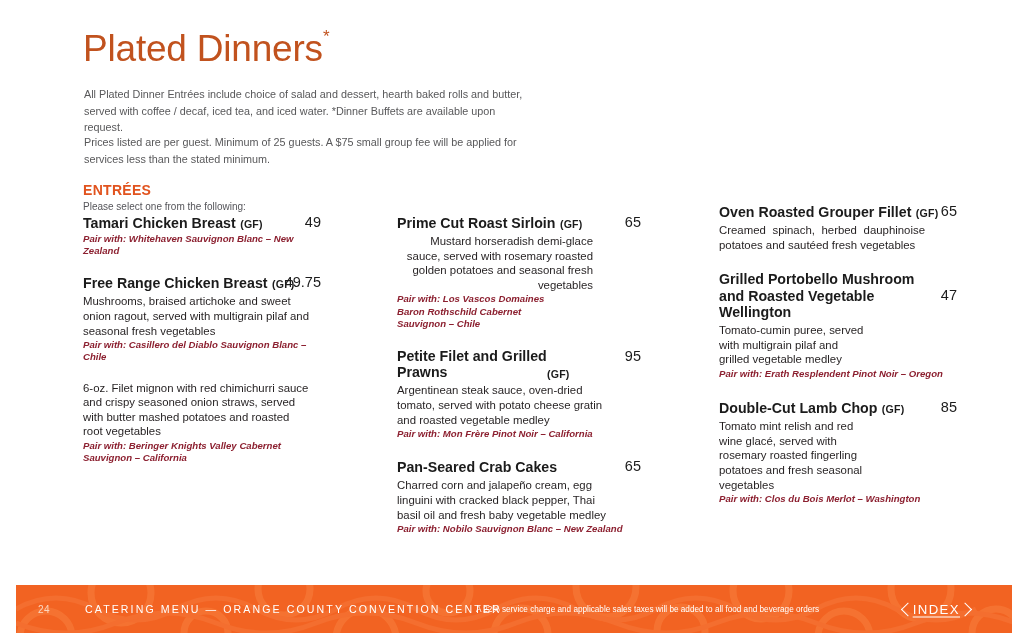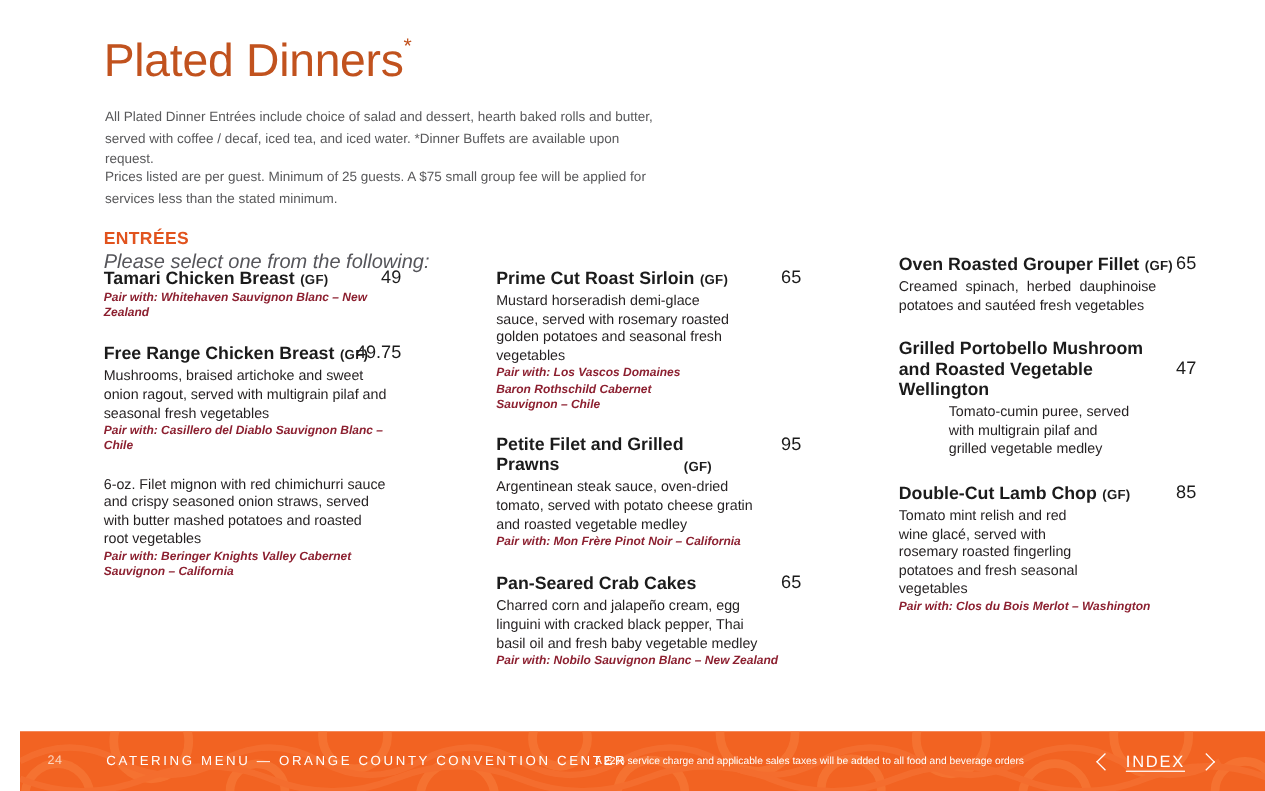--- a/index.html
+++ b/index.html
@@ -69,22 +69,21 @@
     top: 182px;
     font-size: 14px;
     font-weight: 700;
     letter-spacing: 0.3px;
     color: #E1531E;
   }
   .section-sub {
     position: absolute;
     left: 67px;
     top: 201px;
-    font-size: 16px;
-    font-style: italic;
+    font-size: 10px;
     color: #55555a;
   }
 
   
   .col {
     position: absolute;
   }
   .col-1 { left: 67px;  top: 214px; width: 240px; }
   .col-2 { left: 381px; top: 214px; width: 244px; }
   .col-3 { left: 703px; top: 203px; width: 238px; }
@@ -184,21 +183,20 @@
     color: #ffffff;
     white-space: nowrap;
   }
   .footer-nav {
     position: absolute;
     right: 58px;
     top: 50%;
     transform: translateY(-50%);
     display: flex;
     align-items: center;
-    gap: 12px;
   }
   .chev {
     display: inline-block;
     width: 10px; height: 10px;
     border-top: 1.6px solid #ffffff;
     border-right: 1.6px solid #ffffff;
   }
   .chev.left  { transform: rotate(-135deg); }
   .chev.right { transform: rotate(45deg); }
   .index-link {
@@ -252,21 +250,21 @@
   </div>
 
   <div class="col col-2">
 
     <div class="item" style="margin-bottom:18px;">
       <div class="item-head">
         <span class="item-name">Prime Cut Roast Sirloin</span>
         <span class="gf">(GF)</span>
         <span class="price" style="left:202px; top:0; width:42px;">65</span>
       </div>
-      <div class="desc" style="width:196px;">Mustard horseradish demi-glace sauce, served with rosemary roasted golden potatoes and seasonal fresh vegetables</div>
+      <div class="desc" style="width:196px;text-align:right;">Mustard horseradish demi-glace sauce, served with rosemary roasted golden potatoes and seasonal fresh vegetables</div>
       <div class="pair" style="width:172px;">Pair with: Los Vascos Domaines Baron Rothschild Cabernet Sauvignon – Chile</div>
     </div>
 
     <div class="item" style="margin-bottom:18px;">
       <div class="item-head">
         <span class="item-name" style="display:inline-block; width:150px;">Petite Filet and Grilled Prawns</span><span class="gf">(GF)</span>
         <span class="price" style="left:202px; top:0; width:42px;">95</span>
       </div>
       <div class="desc" style="width:216px;">Argentinean steak sauce, oven-dried tomato, served with potato cheese gratin and roasted vegetable medley</div>
       <div class="pair" style="width:230px;">Pair with: Mon Frère Pinot Noir – California</div>
@@ -293,21 +291,22 @@
         <span class="price" style="left:210px; top:0; width:28px;">65</span>
       </div>
       <div class="desc justify" style="width:206px;">Creamed spinach, herbed dauphinoise potatoes and sautéed fresh vegetables</div>
     </div>
 
     <div class="item" style="margin-bottom:19px;">
       <div class="item-head">
         <span class="item-name" style="display:inline-block; width:200px;">Grilled Portobello Mushroom and Roasted Vegetable Wellington</span><span class="gf"></span>
         <span class="price" style="left:210px; top:16px; width:28px;">47</span>
       </div>
-      <div class="desc" style="width:150px;margin-left:40px;">Tomato-cumin puree, served with multigrain pilaf and grilled vegetable medley</div>
+      <div class="desc" style="width:150px;">Tomato-cumin puree, served with multigrain pilaf and grilled vegetable medley</div>
+      <div class="pair" style="width:230px;">Pair with: Erath Resplendent Pinot Noir – Oregon</div>
     </div>
 
     <div class="item">
       <div class="item-head">
         <span class="item-name">Double-Cut Lamb Chop</span>
         <span class="gf">(GF)</span>
         <span class="price" style="left:210px; top:0; width:28px;">85</span>
       </div>
       <div class="desc" style="width:152px;">Tomato mint relish and red wine glacé, served with rosemary roasted fingerling potatoes and fresh seasonal vegetables</div>
       <div class="pair" style="width:230px;">Pair with: Clos du Bois Merlot – Washington</div>

